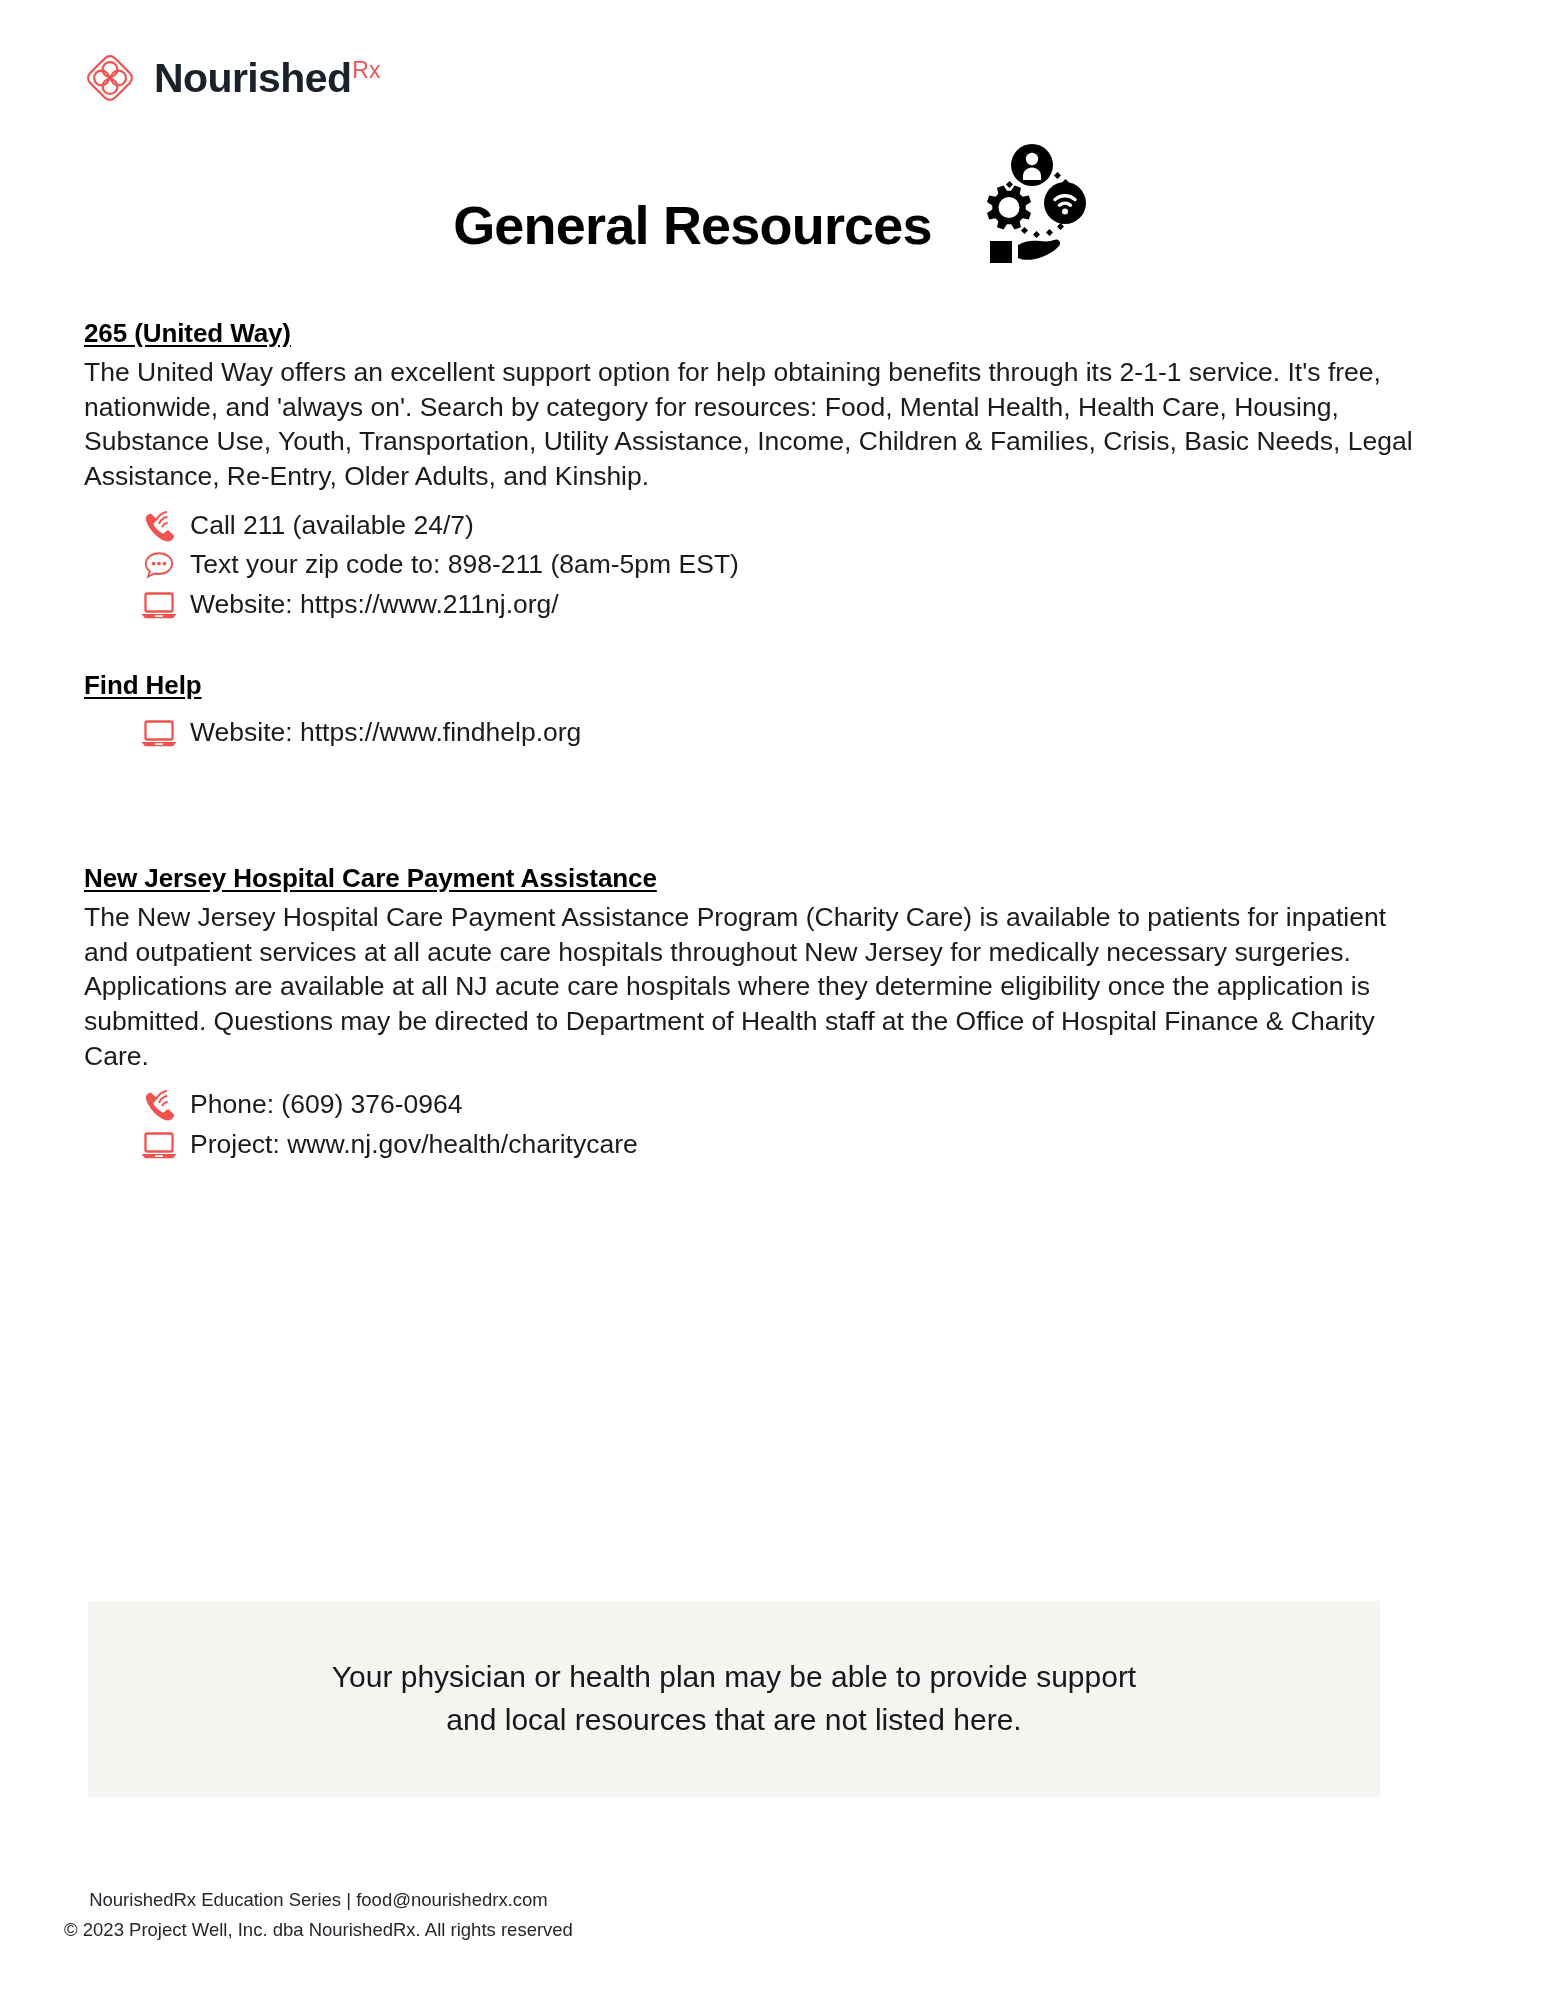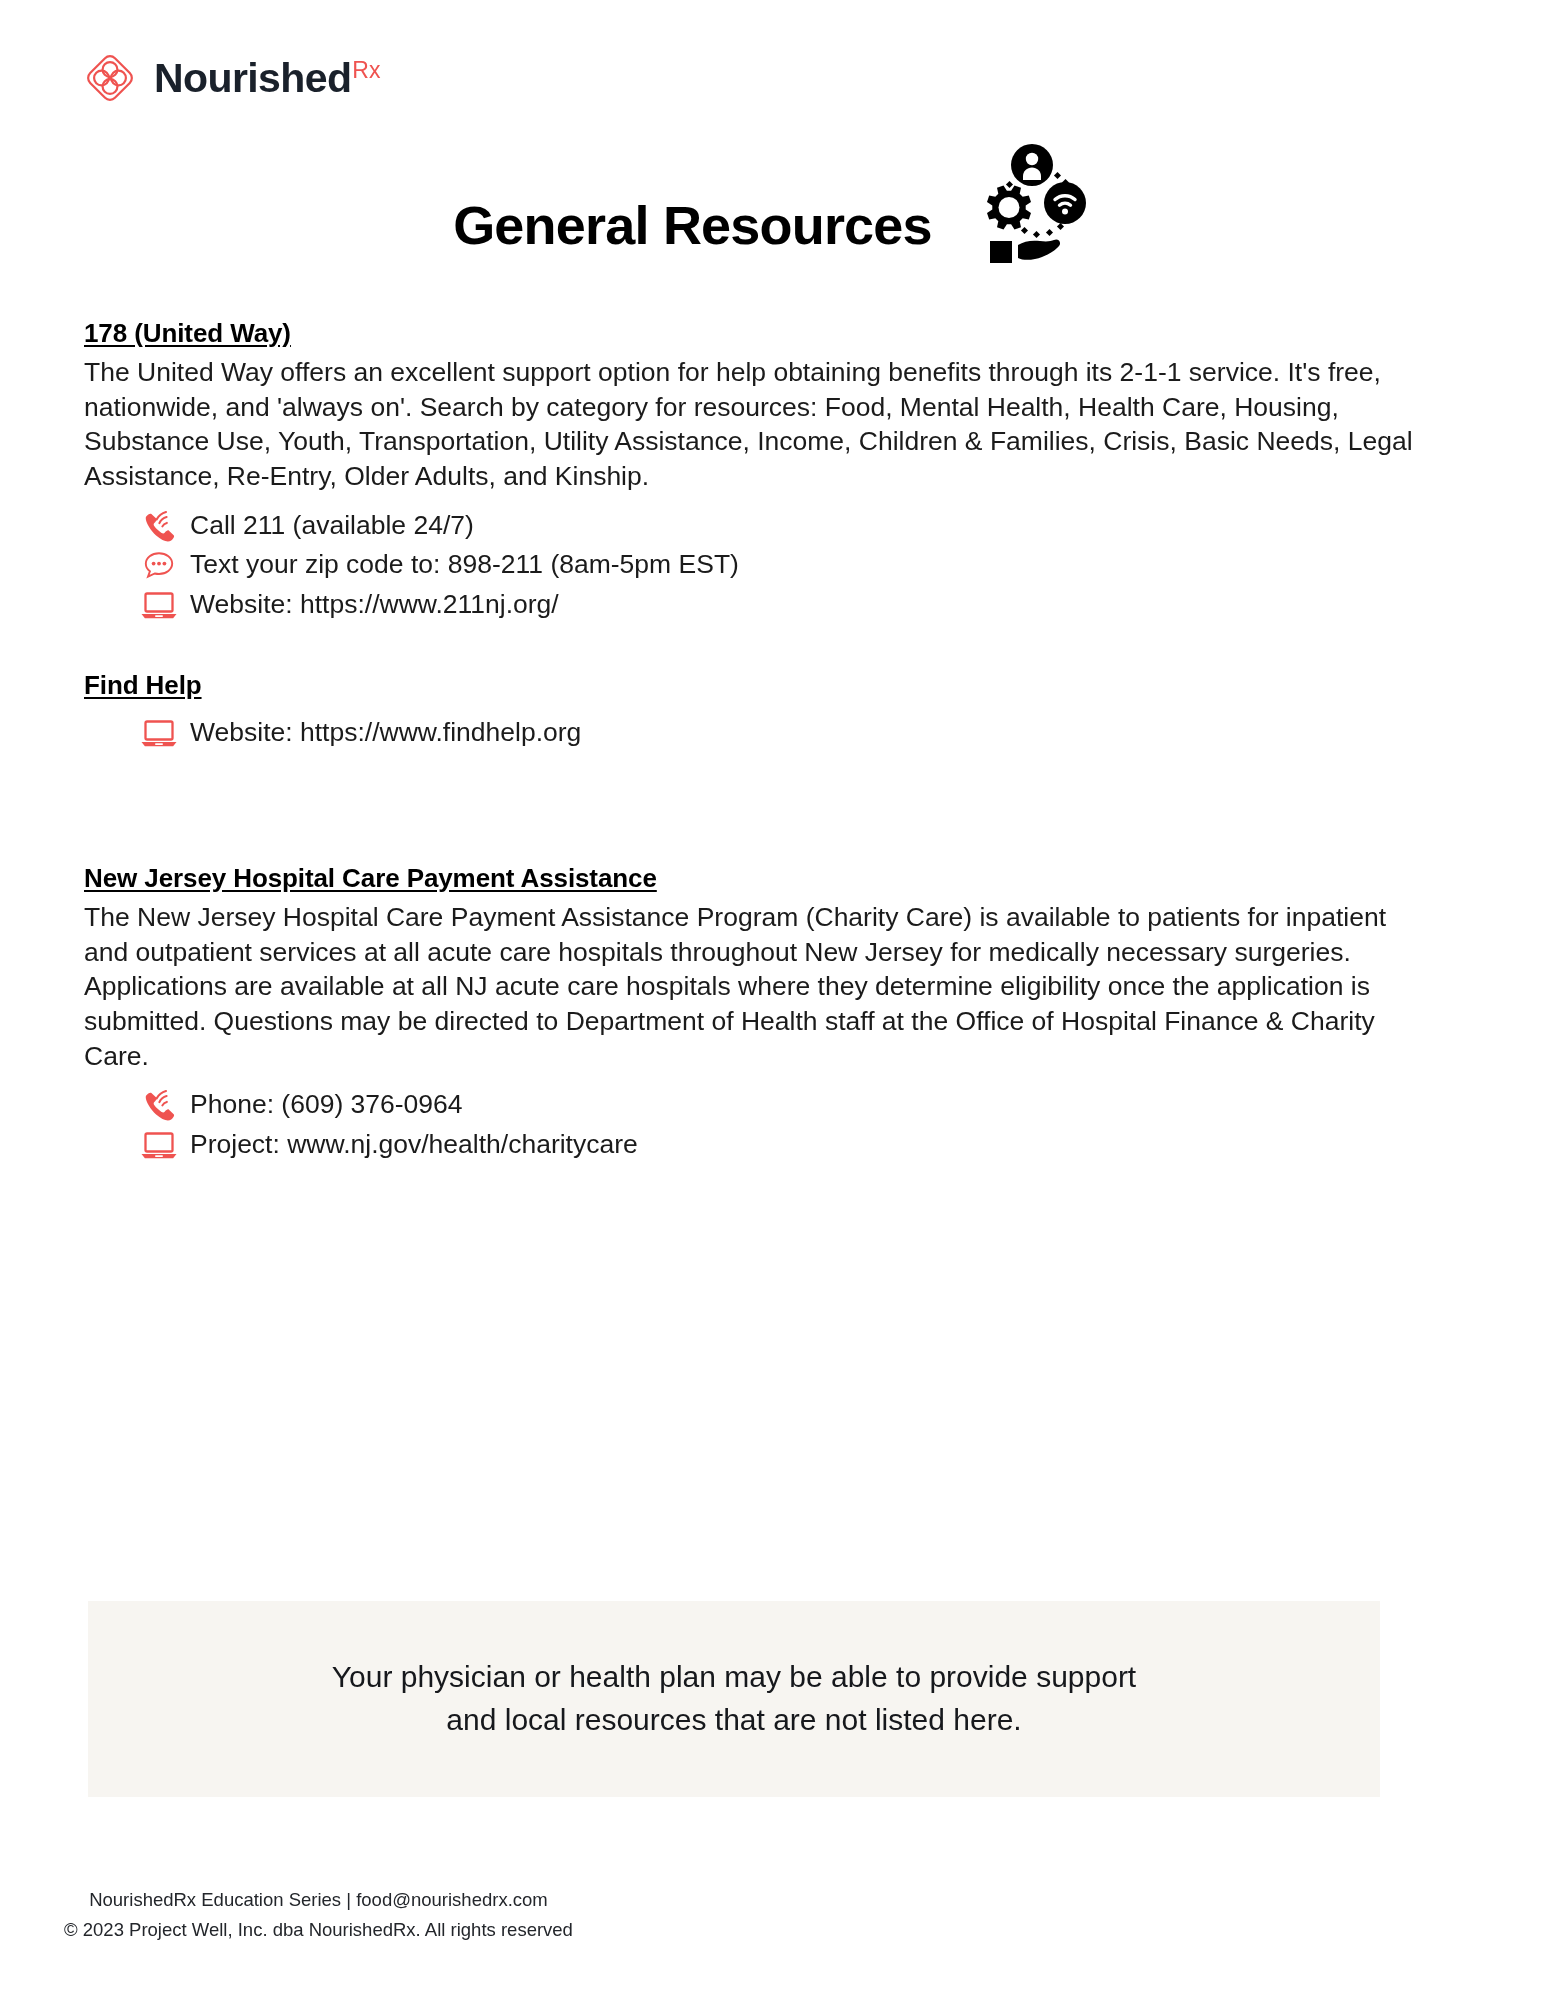--- a/index.html
+++ b/index.html
@@ -220,21 +220,21 @@
 
         <path d="M58 105c6-4 14-5 22-4 6 .8 11 .4 14-1 4-2 8 2 5 6-4 5-14 11-24 13-7 1.5-13 1-17-1z"></path>
         <rect x="30" y="101" width="22" height="22"></rect>
       </g>
     </svg>
   </div>
 
   <div class="content">
 
     <div class="section">
-      <div class="sec-head">178 (United Way)</div>
+      <div class="sec-head">265 (United Way)</div>
       <p class="sec-body">The United Way offers an excellent support option for help obtaining benefits through its 2-1-1 service. It's free, nationwide, and 'always on'. Search by category for resources: Food, Mental Health, Health Care, Housing, Substance Use, Youth, Transportation, Utility Assistance, Income, Children &amp; Families, Crisis, Basic Needs, Legal Assistance, Re-Entry, Older Adults, and Kinship.</p>
       <ul class="contact-list">
         <li class="contact-item">
           <span class="ico">
             <svg width="36" height="32" viewBox="0 0 36 32">
               <path d="M5.2 6.6c1.6-2.2 4-3.6 5.2-2.6l4.8 4.6c1 1-.1 2.7-1.6 4.2-1.2 1.2-1.3 2 0 3.8 1.6 2.2 4.3 4.7 6.6 6.1 1.8 1.1 2.6 1 3.7-.2 1.4-1.6 3-2.8 4.1-1.8l4.7 4.6c1.1 1-.3 3.5-2.5 5.1-3.3 2.4-8.6.6-15.1-4.9C8.6 19.8 3.1 9.6 5.2 6.6z" fill="#ef5350"></path>
               <g fill="none" stroke="#ef5350" stroke-width="2.1" stroke-linecap="round">
                 <path d="M15.6 9.4A15.5 15.5 0 0 1 25 2"></path>
                 <path d="M18.4 13.1A11 11 0 0 1 25.6 7"></path>
                 <path d="M21.4 16.4a6.6 6.6 0 0 1 4.4-3.5"></path>

